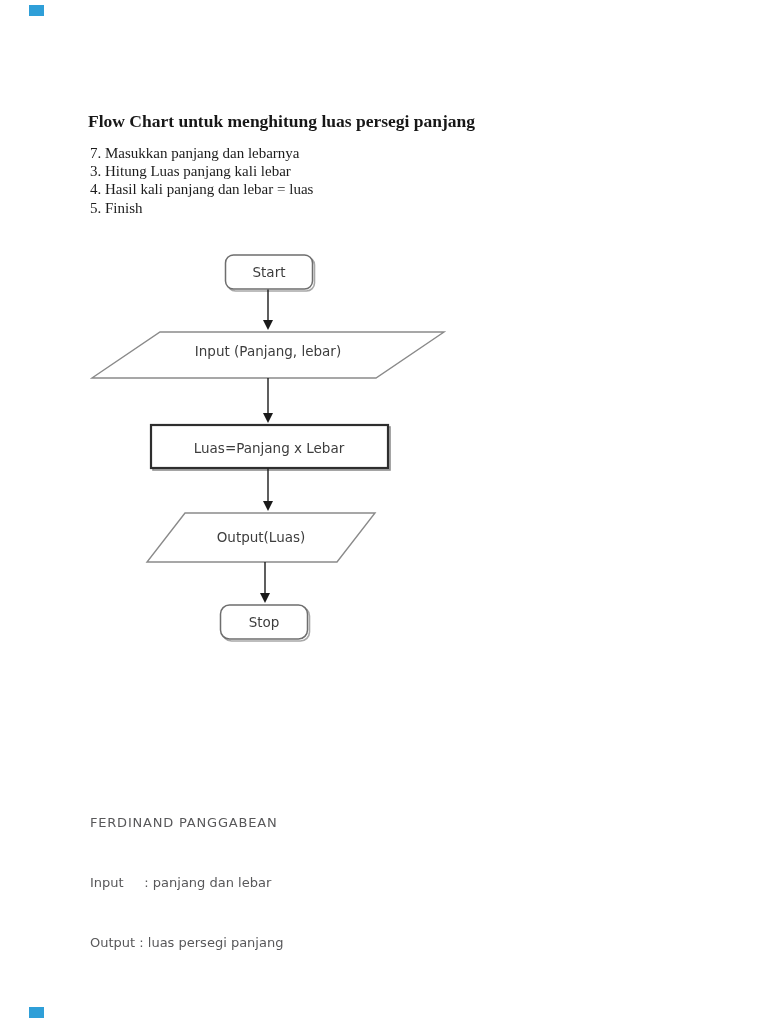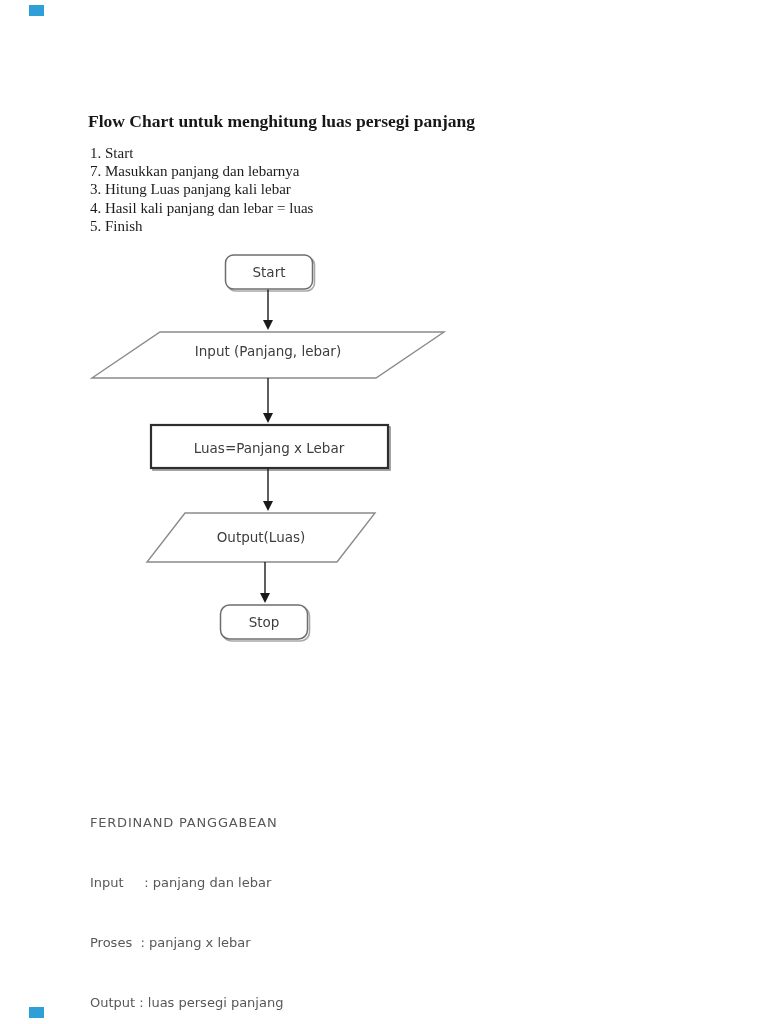--- a/index.html
+++ b/index.html
@@ -48,21 +48,20 @@
 <body>
 
 <div id="page">
 
   <div class="page-marker" style="left: 29px; top: 5px; background: rgb(47, 159, 216);"></div>
   <div class="page-marker" style="left: 29px; top: 1007px; background: rgb(47, 159, 216);"></div>
 
   <div class="abs serif-heading" style="left:88px; top:111px;">Flow Chart untuk menghitung luas persegi panjang</div>
 
   <div class="abs step-list" style="left:90px; top:144px;">
-    <div>1. Start</div>
     <div>7. Masukkan panjang dan lebarnya</div>
     <div>3. Hitung Luas panjang kali lebar</div>
     <div>4. Hasil kali panjang dan lebar = luas</div>
     <div>5. Finish</div>
   </div>
 
   <svg class="abs" style="left:0; top:250px;" width="768" height="412" viewBox="0 0 768 412">
 
     <rect x="227.5" y="7" width="87" height="34" rx="8" fill="none" stroke="#a8a8a8" stroke-width="1.6"></rect>
     <rect x="225.5" y="5" width="87" height="34" rx="8" fill="#ffffff" stroke="#6e6e6e" stroke-width="1.5"></rect>
@@ -95,17 +94,16 @@
     <text x="264" y="377" text-anchor="middle">Stop</text>
   </svg>
 
 
   <div class="abs gray-sans author-block" style="left:90px; top:773px;">
     <div>FERDINAND PANGGABEAN</div>
   </div>
 
   <div class="abs gray-sans" style="left:90px; top:833px;">
     <div>Input     : panjang dan lebar</div>
-    <div>Proses  : panjang x lebar</div>
     <div>Output : luas persegi panjang</div>
   </div>
 
 </div>
 
 </body></html>

